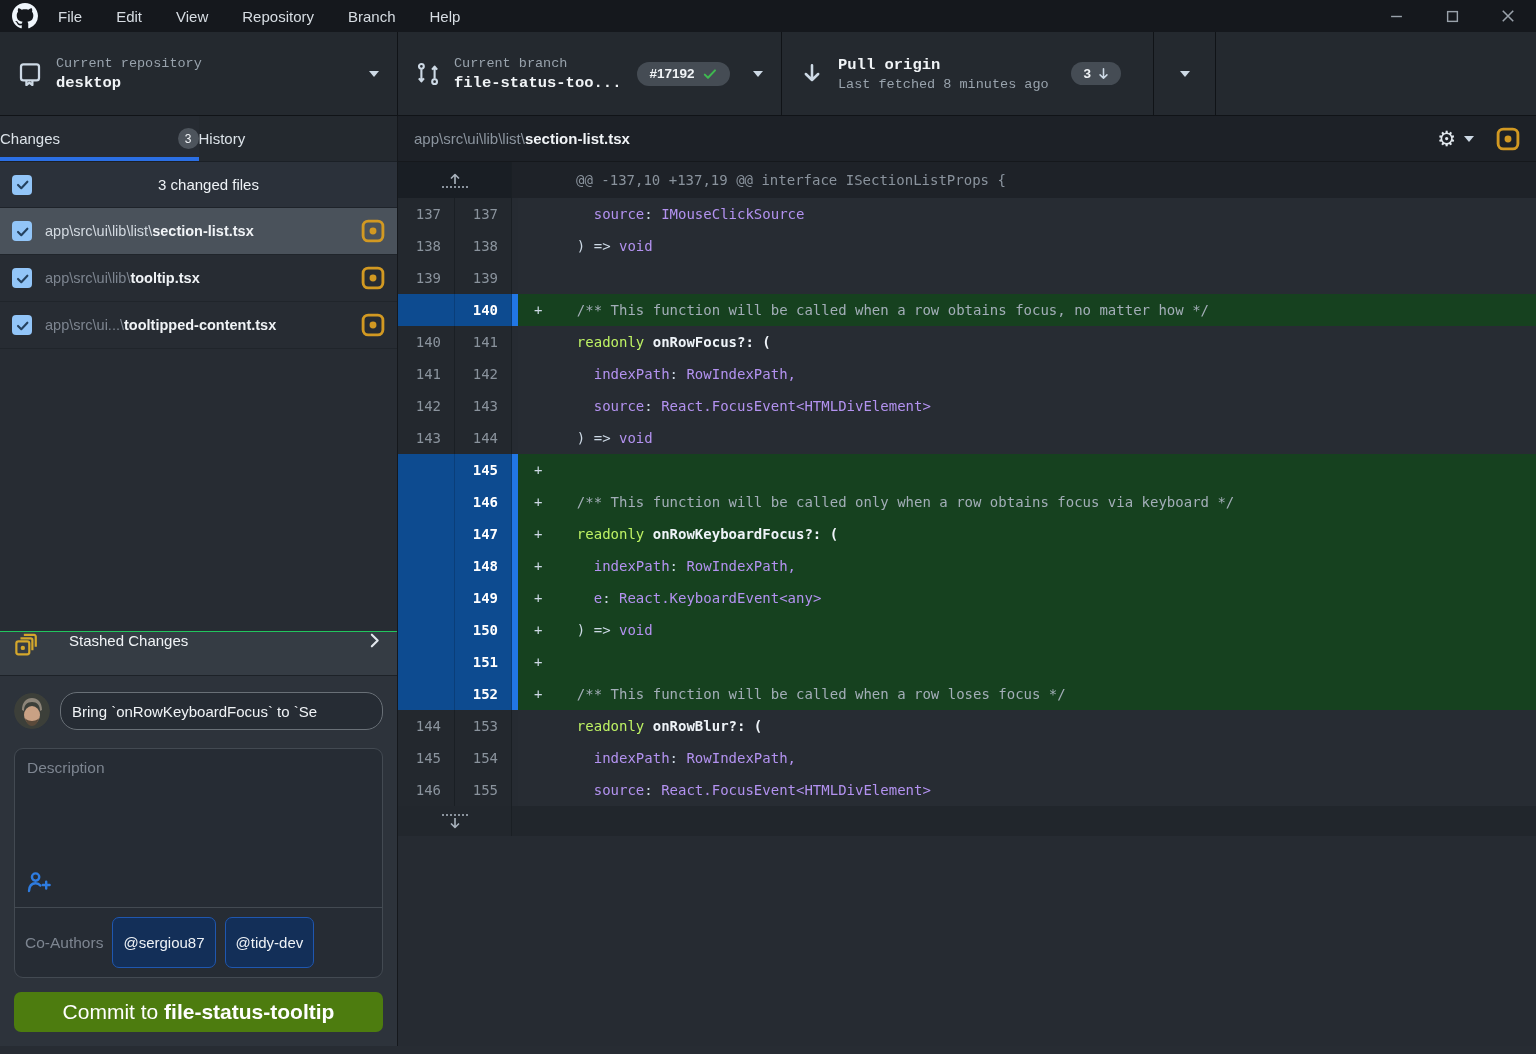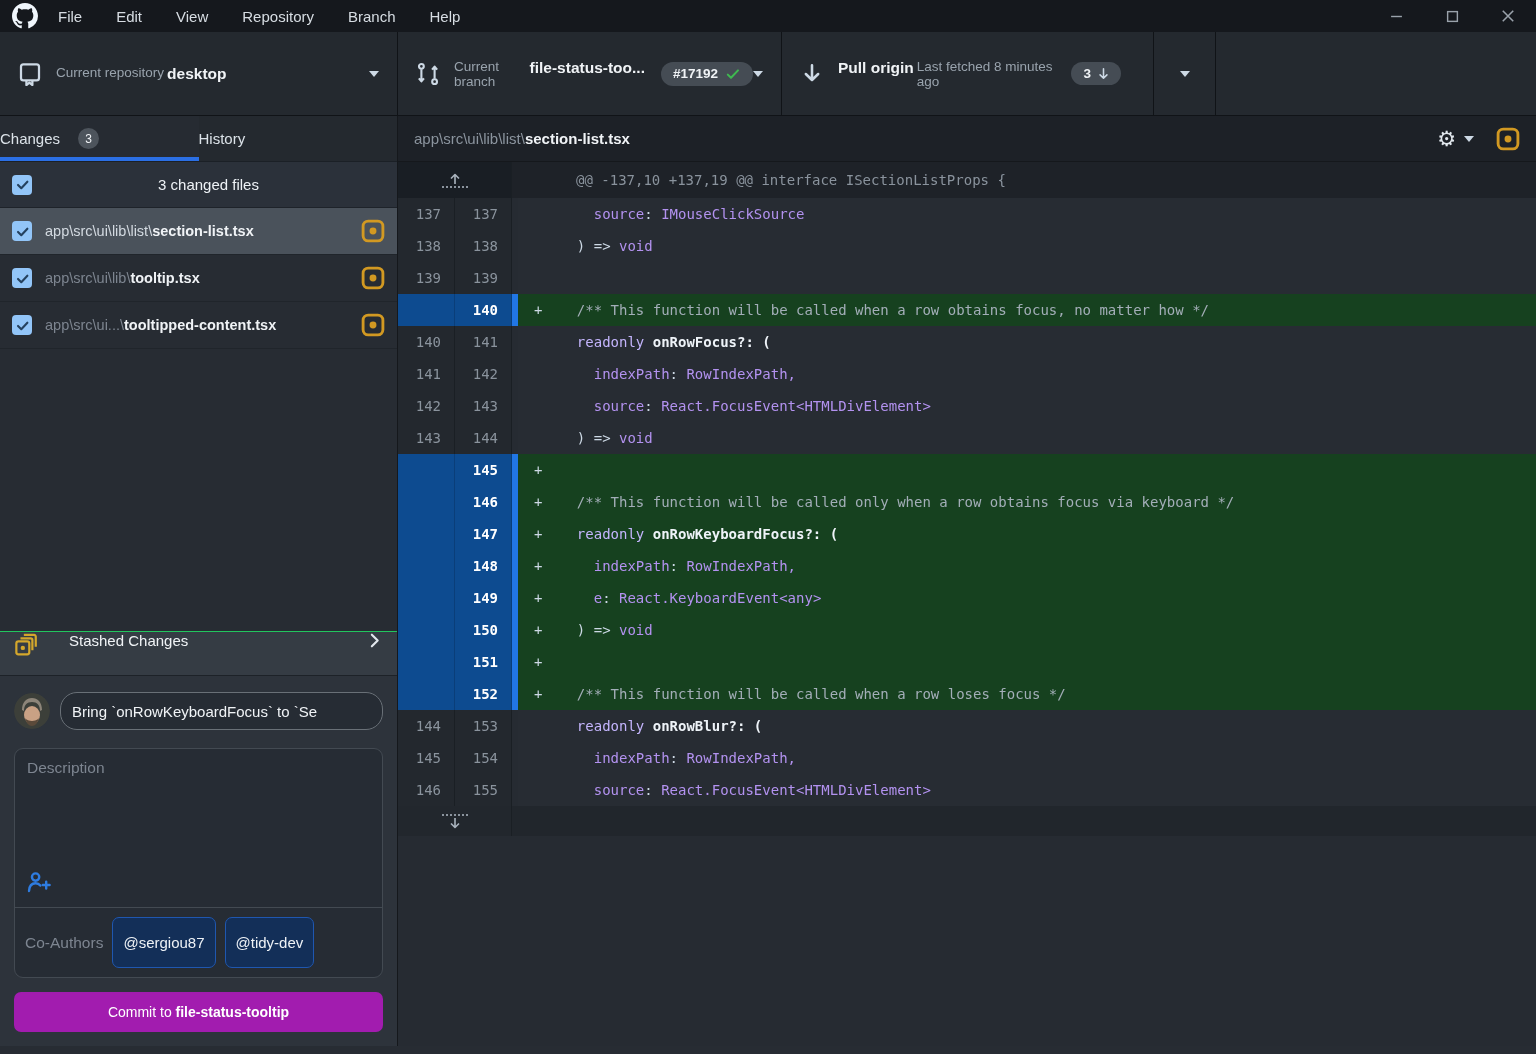--- a/index.html
+++ b/index.html
@@ -15,38 +15,38 @@
   .win-btn { width:56px; height:100%; display:flex; align-items:center; justify-content:center; }
 
   
   .toolbar { height:84px; background:#24292f; display:flex; border-bottom:1px solid #101317; }
   .tb-section { display:flex; align-items:center; padding:0 18px; border-right:1px solid #101317; position:relative; }
   .tb-section.repo { width:398px; }
   .tb-section.branch { width:384px; }
   .tb-section.pull { width:372px; border-right:1px solid #101317; }
   .tb-caret-btn { width:62px; border-right:1px solid #101317; display:flex; align-items:center; justify-content:center; }
   .tb-icon { width:24px; height:24px; margin-right:14px; flex:0 0 auto; }
-  .tb-text { display:flex; flex-direction:row; gap:3px; min-width:0; }
+  .tb-text { display:flex; flex-direction:column; gap:3px; min-width:0;font-family:Liberation Mono, monospace; }
   .tb-label { font-size:13.5px; color:#99a3ad; }
   .tb-value { font-size:15.5px; font-weight:700; color:#f0f3f6; white-space:nowrap; }
   .caret { width:0; height:0; border-left:5px solid transparent; border-right:5px solid transparent; border-top:6px solid #cdd9e5; }
   .tb-spacer { flex:1; }
   .pill { background:#454c54; border-radius:12px; color:#f0f3f6; font-size:13.5px; font-weight:700;
           padding:4px 12px; display:flex; align-items:center; gap:7px; }
   .pr-pill { margin-left:16px; }
   .count-pill { margin-right:14px; }
 
   
   .main { display:flex; height:930px; }
   .sidebar { width:398px; background:#272c33; display:flex; flex-direction:column; border-right:1px solid #15181c; }
   .diffpane { flex:1; display:flex; flex-direction:column; background:#262b32; }
 
   
   .tabs { height:46px; display:flex; background:#24292f; border-bottom:1px solid #1b2026; }
-  .tab { flex:1; display:flex; align-items:center; justify-content:flex-start; gap:18px; font-size:15px; color:#dbe2e8; position:relative; }
+  .tab { flex:1; display:flex; align-items:center; justify-content:space-between; gap:18px; font-size:15px; color:#dbe2e8; position:relative; }
   .tab.active { background:#262b32; }
   .tab.active::after { content:""; position:absolute; left:0; right:0; bottom:0; height:4px; background:#2b6fe4; }
   .tab-badge { background:#4d545c; color:#f0f3f6; font-size:12px; min-width:21px; height:21px; border-radius:11px;
                display:flex; align-items:center; justify-content:center; padding:0 6px; }
 
   
   .files-header { height:46px; display:flex; align-items:center; padding:0 12px; background:#2b313a; border-bottom:1px solid #1e232a; }
   .files-header-label { flex:1; text-align:center; font-size:15px; color:#eef2f6; }
   .cb { width:20px; height:20px; border-radius:4px; background:#92c5f8; display:flex; align-items:center; justify-content:center; flex:0 0 auto; }
   .file-row { height:47px; display:flex; align-items:center; gap:13px; padding:0 12px; border-bottom:1px solid #20252b; }
@@ -70,22 +70,22 @@
                    color:#f0f3f6; font-size:15px; padding:0 11px; font-family:"Liberation Sans", sans-serif; outline:none; }
   .desc-box { border:1.5px solid #434a52; border-radius:9px; background:#262c34; display:flex; flex-direction:column; }
   .desc-input { height:118px; background:transparent; border:none; outline:none; resize:none; color:#f0f3f6;
                 font-size:15.5px; padding:10px 12px; font-family:"Liberation Sans", sans-serif; }
   .desc-input::placeholder, .summary-input::placeholder { color:#7d8590; }
   .desc-tools { padding:4px 12px 10px; }
   .coauthor-row { border-top:1.5px solid #434a52; padding:9px 10px; display:flex; align-items:center; gap:9px; flex-wrap:nowrap; }
   .coauthor-label { color:#7d8590; font-size:15.5px; flex:0 0 auto; }
   .coauthor-pill { background:#132f58; border:1.5px solid #1f57b0; border-radius:7px; padding:16px 10px;
                    font-size:15px; color:#eef2f6; white-space:nowrap; }
-  .commit-btn { margin-top:14px; height:40px; border:none; border-radius:7px; background:#a21caf; color:#fff;
-                font-size:14px; font-family:"Liberation Sans", sans-serif; cursor:pointer; }
+  .commit-btn { margin-top:14px; height:40px; border:none; border-radius:7px; background:#4d7c0f; color:#fff;
+                font-size:21px; font-family:"Liberation Sans", sans-serif; cursor:pointer; }
   .commit-btn .bold { font-weight:700; }
 
   
   .diff-header { height:46px; background:#1d2127; display:flex; align-items:center; padding:0 16px; border-bottom:1px solid #15181c; }
   .diff-path { flex:1; font-size:15px; white-space:nowrap; overflow:hidden; }
   .diff-path .dir { color:#8b949e; }
   .diff-path .fname { color:#f0f3f6; font-weight:700; }
   .gear-wrap { display:flex; align-items:center; gap:8px; margin-right:22px; }
   .gear { font-size:21px; color:#e2e8ee; line-height:1; }
   .diff-body { flex:1; overflow:hidden; font-family:"DejaVu Sans Mono","Liberation Mono",monospace; font-size:14px; }
@@ -103,21 +103,21 @@
   .dr.hunk .gut { width:114px; background:#191e24; border-right:1px solid #1a1f24; display:flex; align-items:center; justify-content:center; }
   .dr.hunk .htext { flex:1; background:#1e2228; color:#8a939d; padding-left:64px; white-space:pre; overflow:hidden; }
   .dr.expand { height:30px; }
   .dr.expand .gut { width:114px; background:#22272d; border-right:1px solid #1a1f24; display:flex; align-items:center; justify-content:center; }
   .dr.expand .rest { flex:1; background:#21262c; }
   .expander { display:flex; flex-direction:column; align-items:center; gap:1px; }
   .dots { width:26px; border-top:2px dotted #8b949e; }
 
   .tk-w { color:#cdd9e5; }
   .tk-p { color:#b392f0; }
-  .tk-k { color:#c4b5fd; }
+  .tk-k { color:#bef264; }
   .tk-b { color:#eef3f8; font-weight:700; }
   .tk-c { color:#a3aeb8; }
 </style>
 </head>
 <body>
 
 <div class="titlebar">
   <svg class="logo" viewBox="0 0 16 16">
     <path fill="#f0f6fc" d="M8 0C3.58 0 0 3.58 0 8c0 3.54 2.29 6.53 5.47 7.59.4.07.55-.17.55-.38 0-.19-.01-.82-.01-1.49-2.01.37-2.53-.49-2.69-.94-.09-.23-.48-.94-.82-1.13-.28-.15-.68-.52-.01-.53.63-.01 1.08.58 1.23.82.72 1.21 1.87.87 2.33.66.07-.52.28-.87.51-1.07-1.78-.2-3.64-.89-3.64-3.95 0-.87.31-1.59.82-2.15-.08-.2-.36-1.02.08-2.12 0 0 .67-.21 2.2.82.64-.18 1.32-.27 2-.27s1.36.09 2 .27c1.53-1.04 2.2-.82 2.2-.82.44 1.1.16 1.92.08 2.12.51.56.82 1.27.82 2.15 0 3.07-1.87 3.75-3.65 3.95.29.25.54.73.54 1.48 0 1.07-.01 1.93-.01 2.2 0 .21.15.46.55.38A8.01 8.01 0 0 0 16 8c0-4.42-3.58-8-8-8z"></path>
   </svg>

